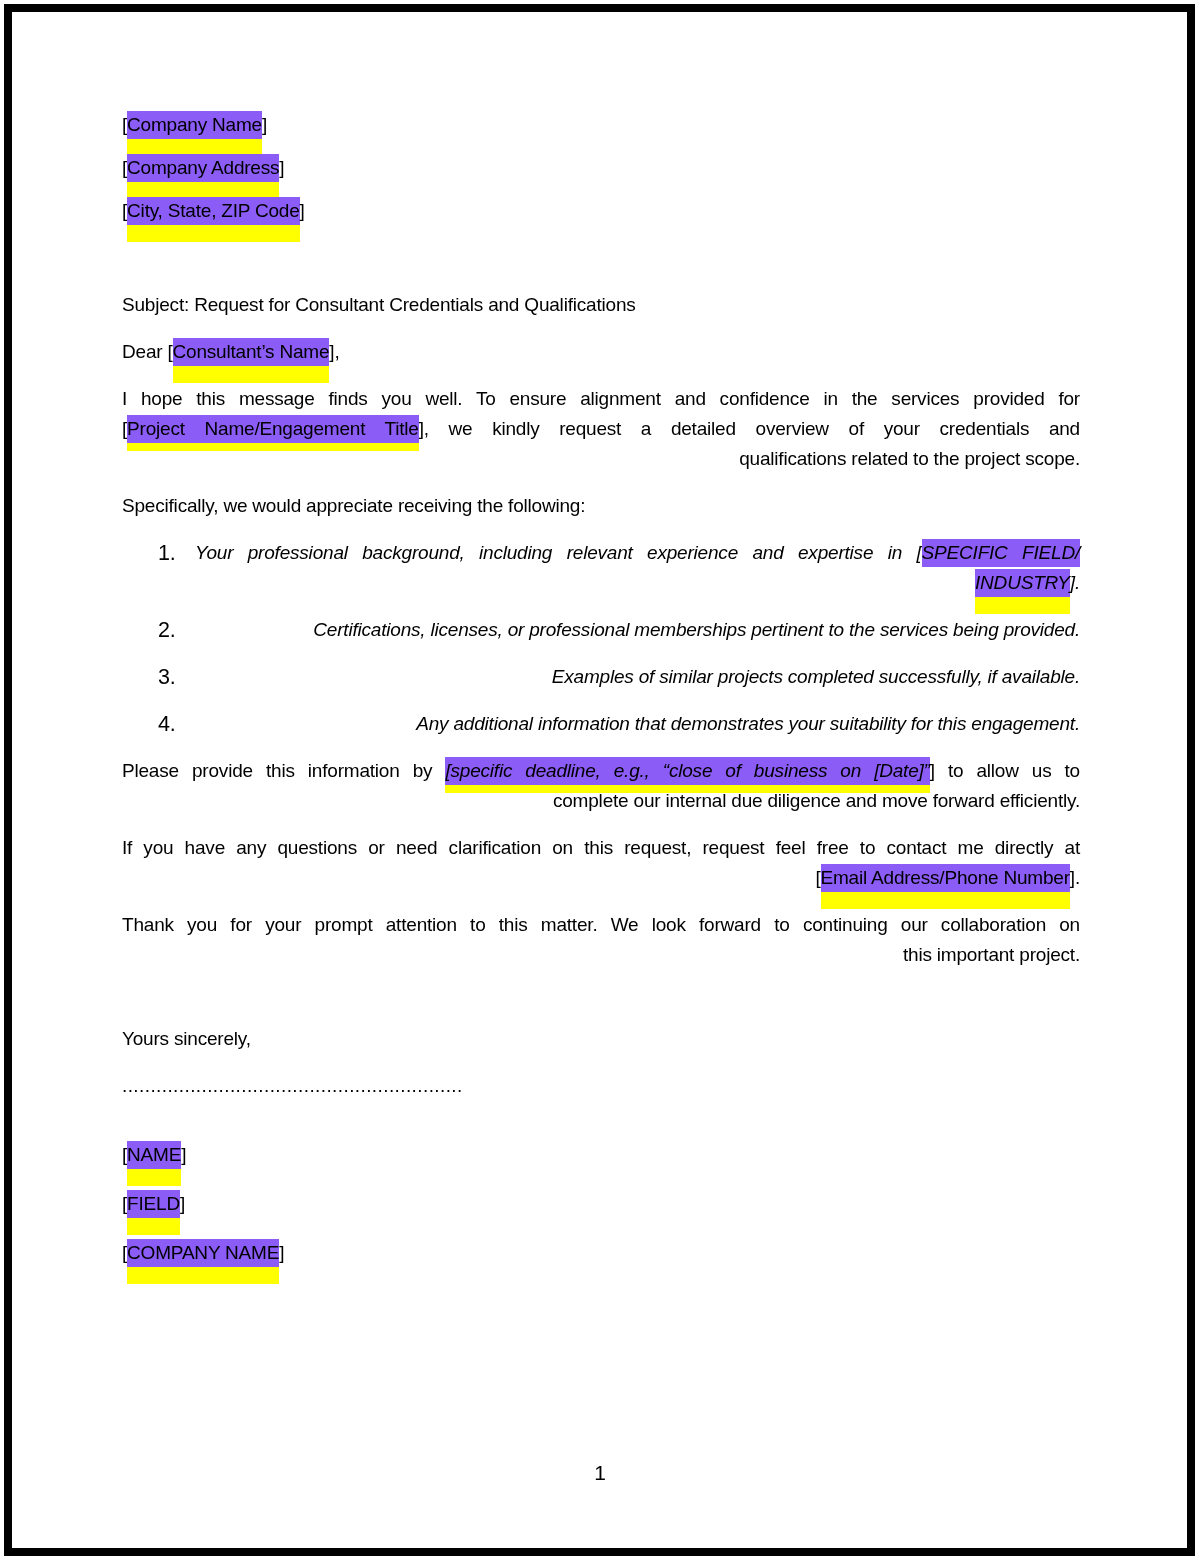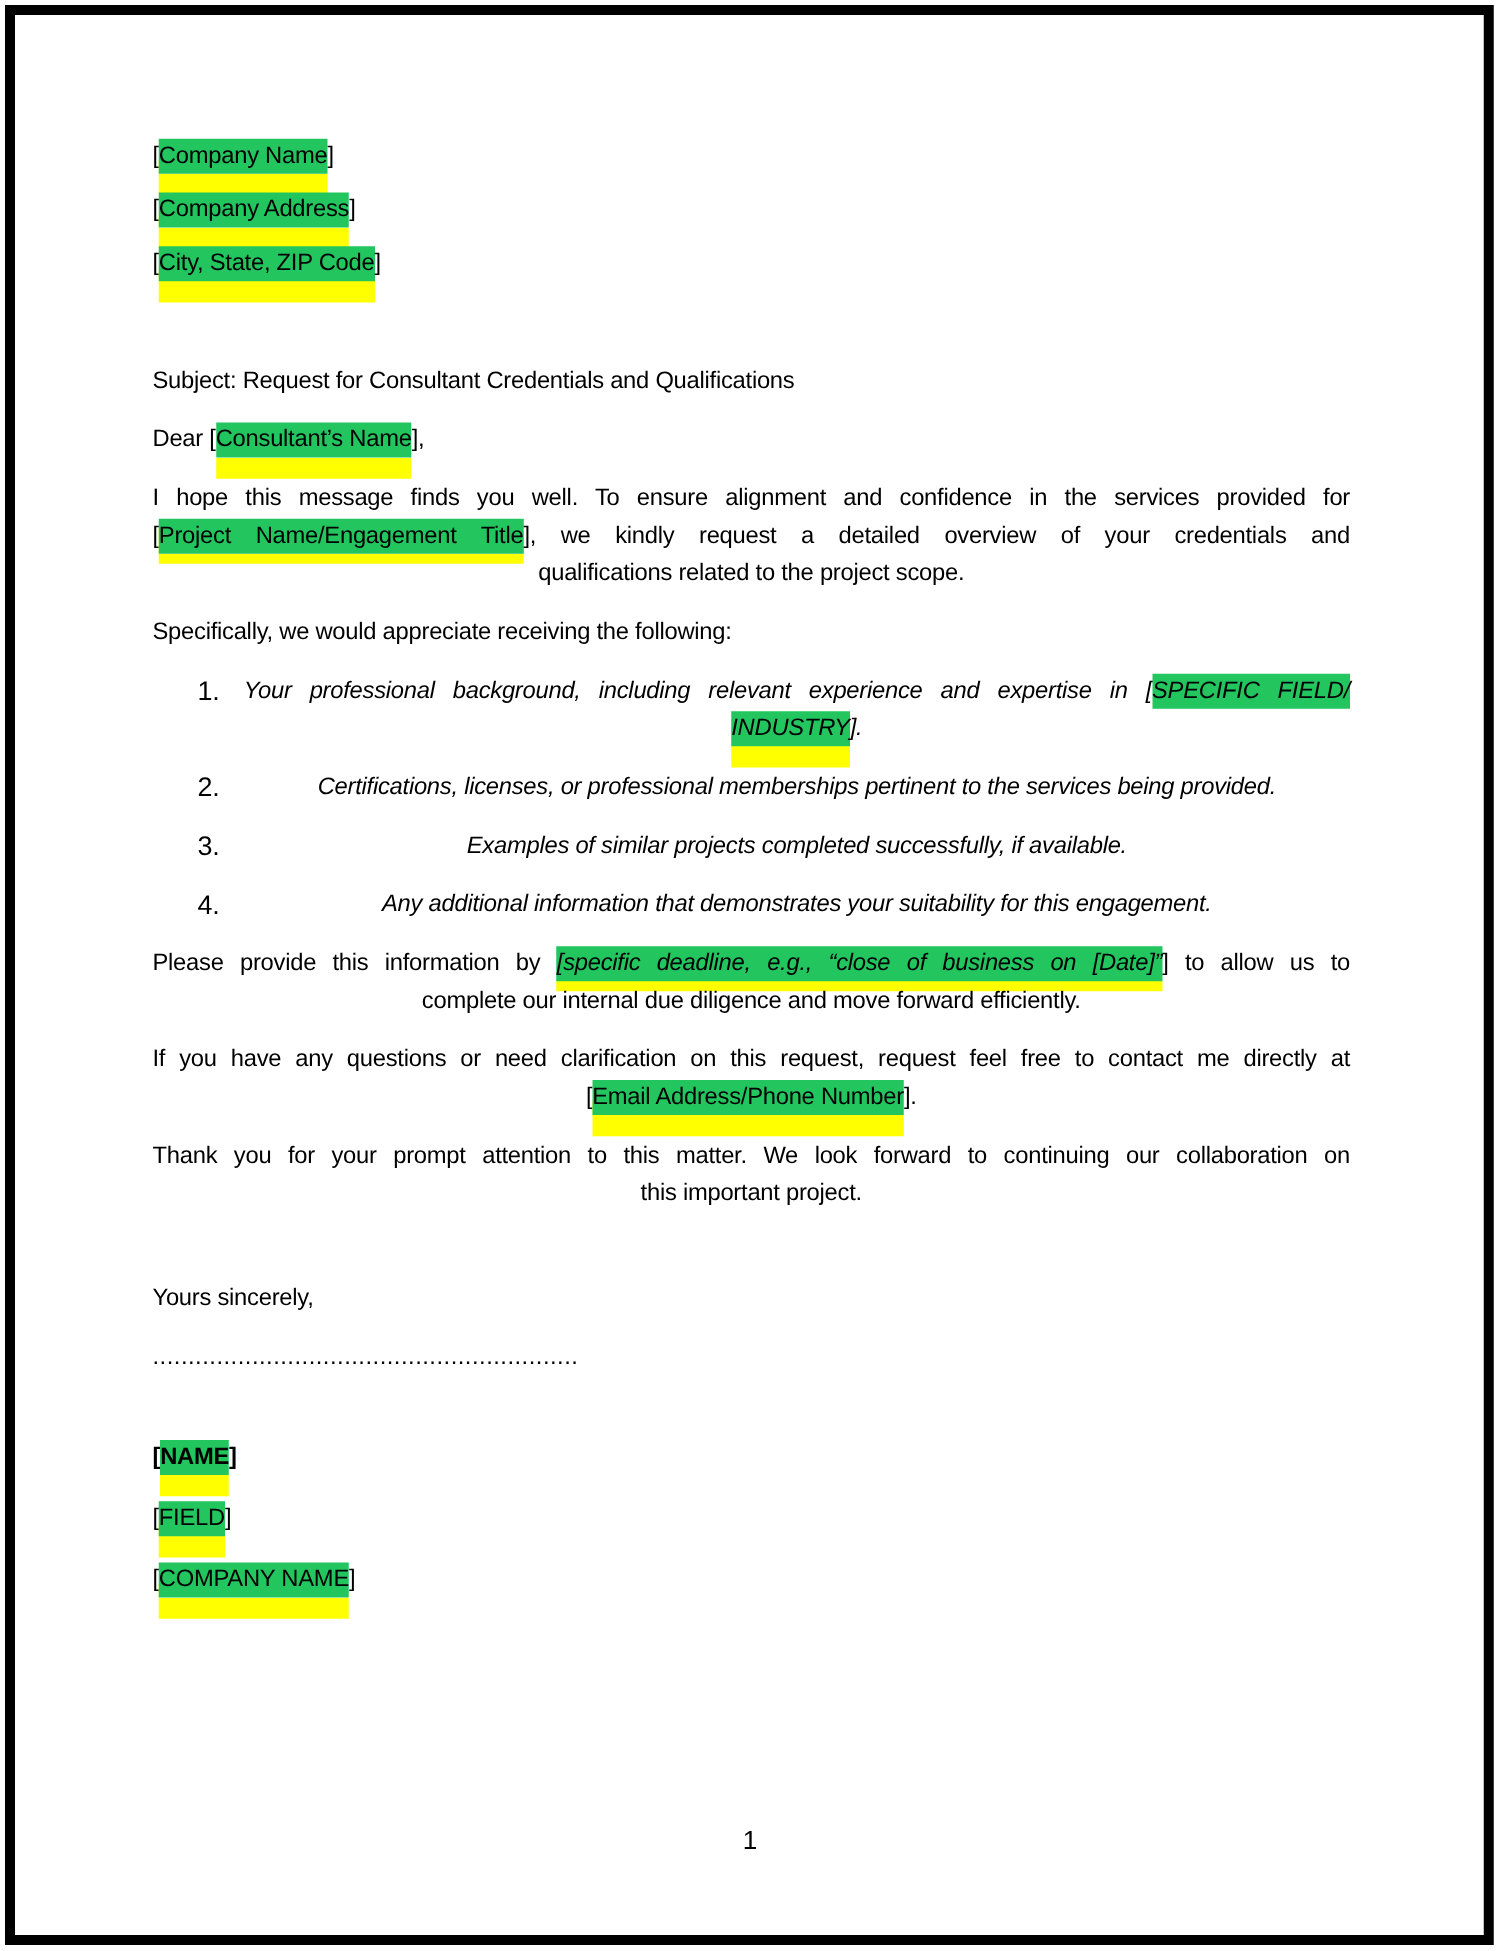--- a/index.html
+++ b/index.html
@@ -13,31 +13,31 @@
     position:absolute;left:4px;top:4px;right:5px;bottom:5px;
     border:8px solid #000;pointer-events:none;z-index:5;
   }
   .page{
     position:absolute;left:122px;top:110px;width:958px;
   }
   p{margin:0 0 17px 0;}
   .addr{margin-bottom:13px;}
   .subject{font-weight:400;margin-top:64px;}
   .jl{text-align:justify;text-align-last:justify;}
-  .ll{text-align:center;}
-  .hl{background:#22c55e;padding:3px 0 4px 0;}
+  .ll{text-align:right;}
+  .hl{background:#8b5cf6;padding:3px 0 4px 0;}
   .tl{box-shadow:0 17px 0 0 #FFFF00;}
   .ts{box-shadow:0 8px 0 0 #FFFF00;}
   .it{font-style:italic;}
   .li{display:flex;margin:0 0 17px 0;}
   .num{width:37px;margin-left:36px;font-size:21.5px;flex:none;}
   .licontent{flex:1;min-width:0;font-style:italic;}
   .closing{margin-top:54px;}
   .dots{margin-top:5px;letter-spacing:0.4px;}
-  .sig1{margin-top:50px;margin-bottom:19px;font-weight:bold;}
+  .sig1{margin-top:39px;margin-bottom:19px;}
   .sig{margin-bottom:19px;}
   .pageno{
     position:absolute;left:0;top:1458px;width:1200px;
     text-align:center;font-size:21px;line-height:30px;
   }
 </style>
 </head>
 <body>
 
 <div class="frame"></div>

